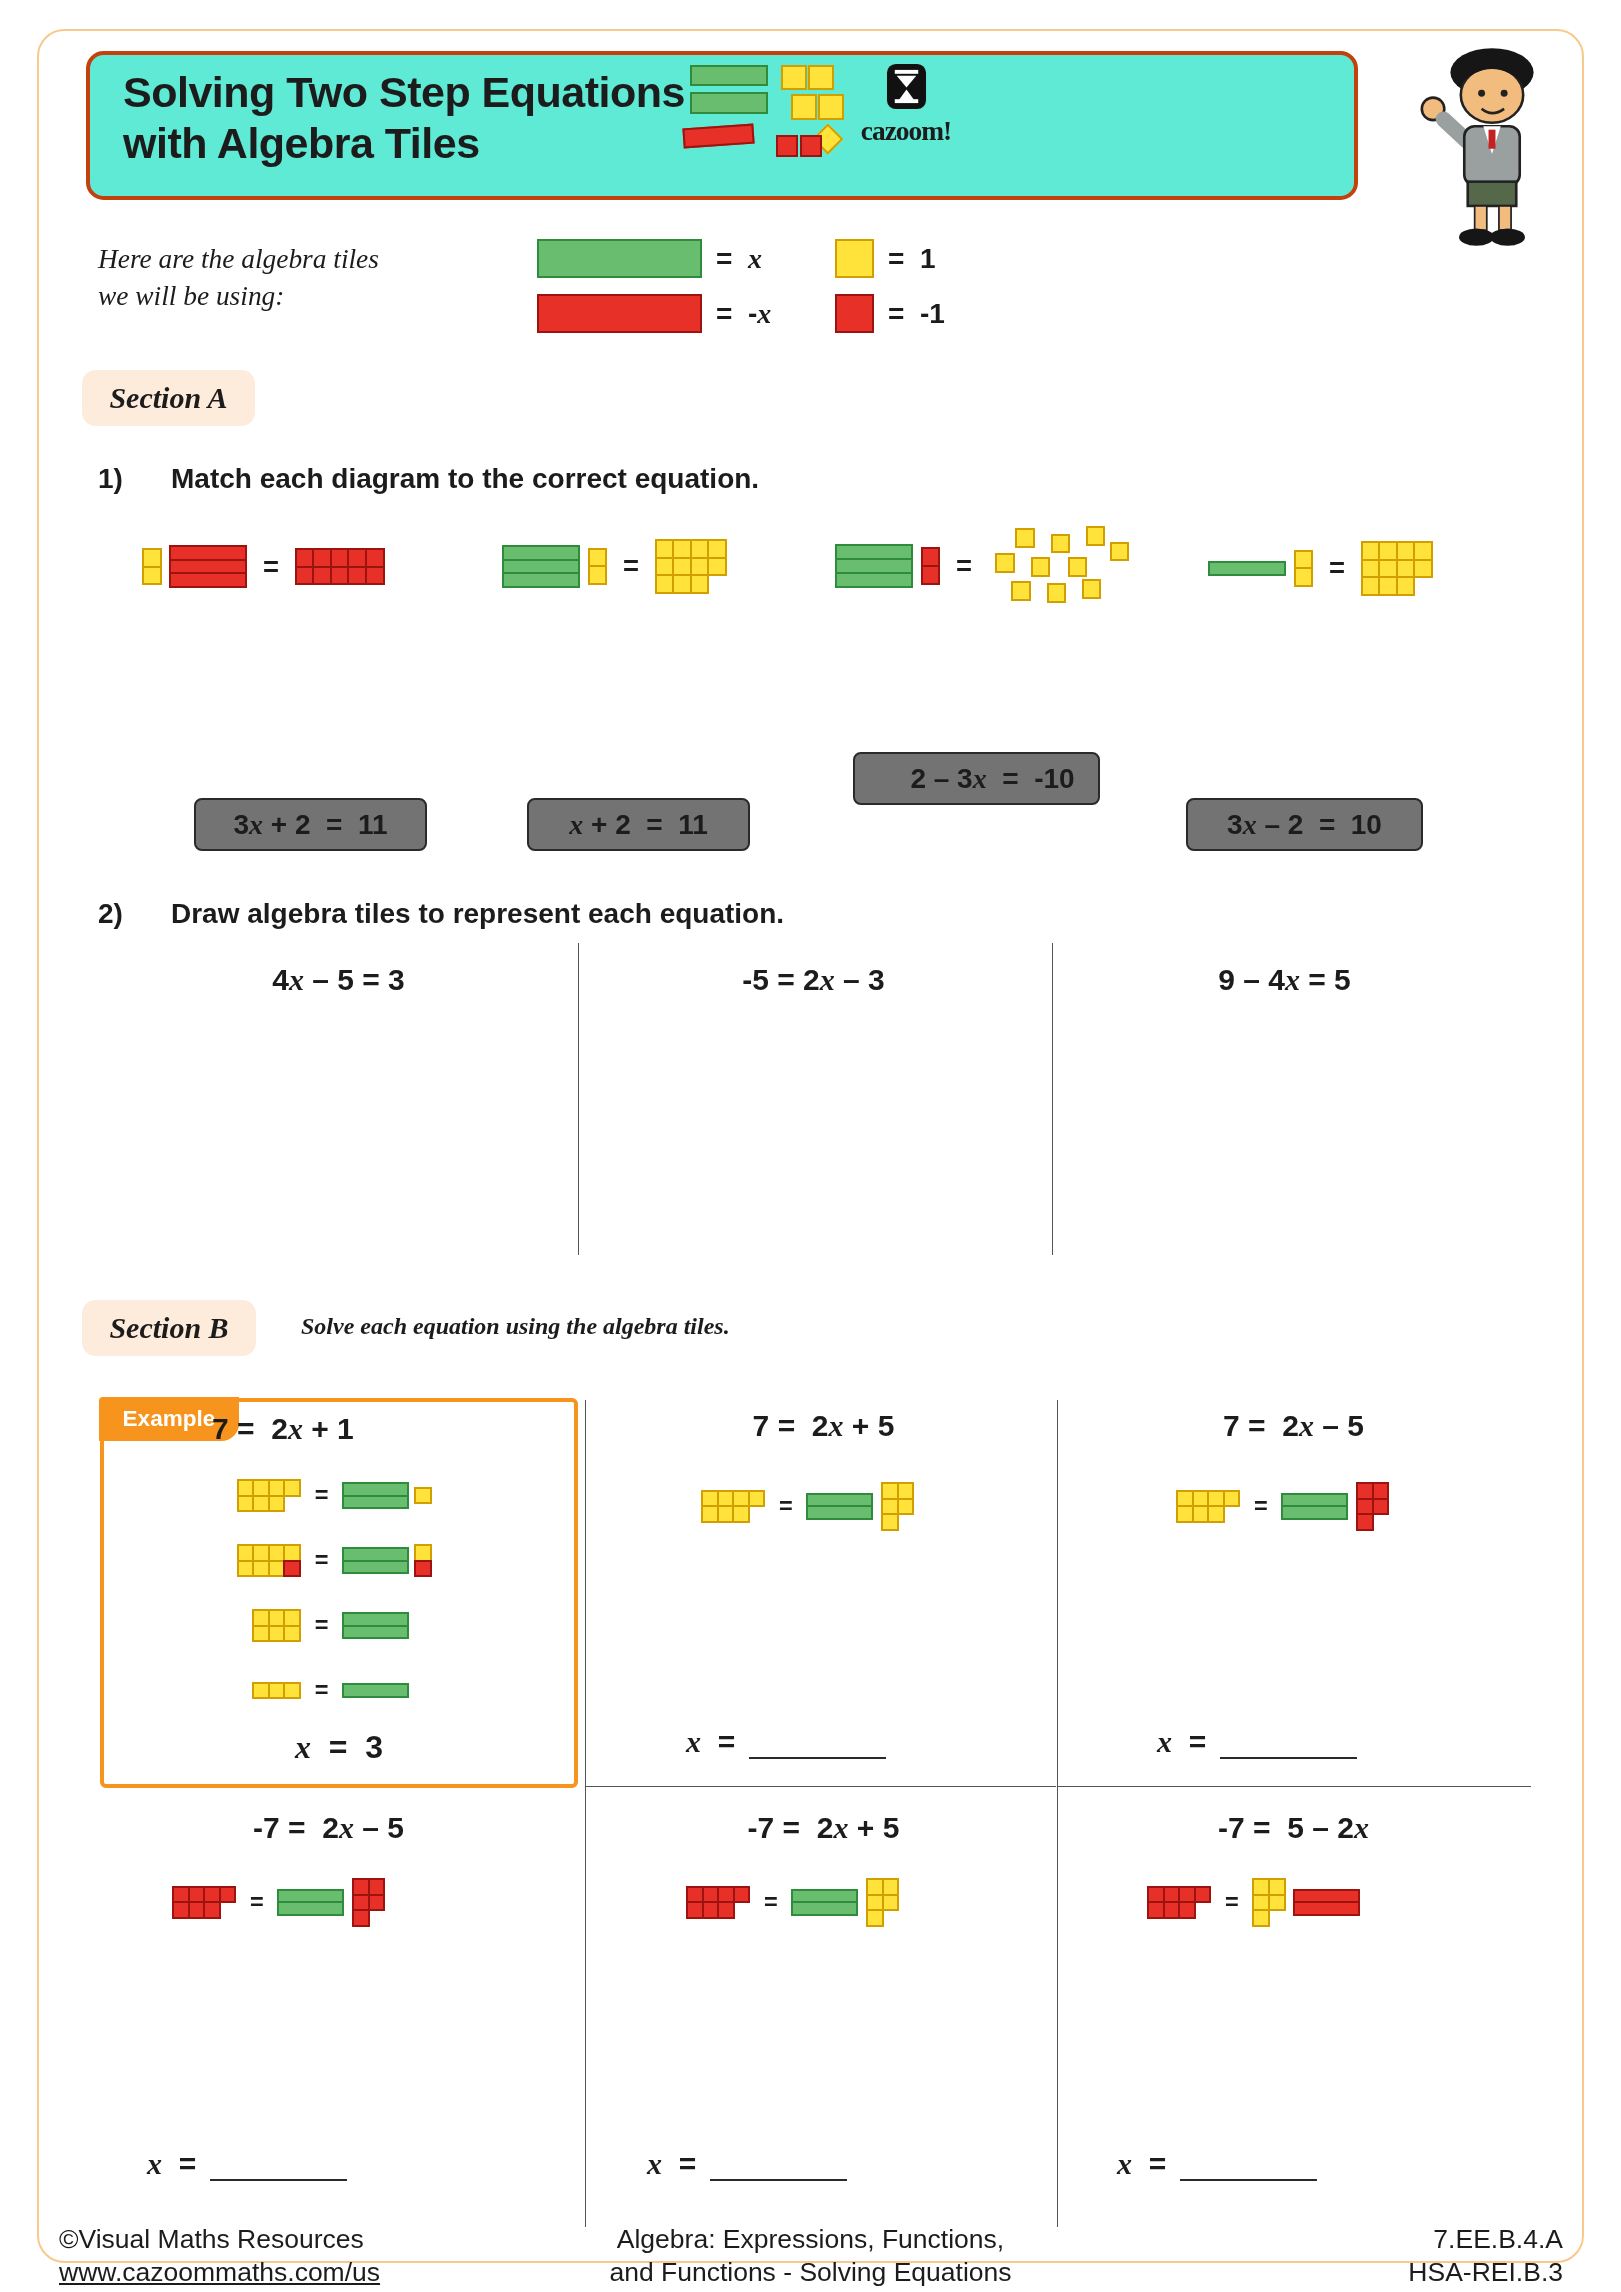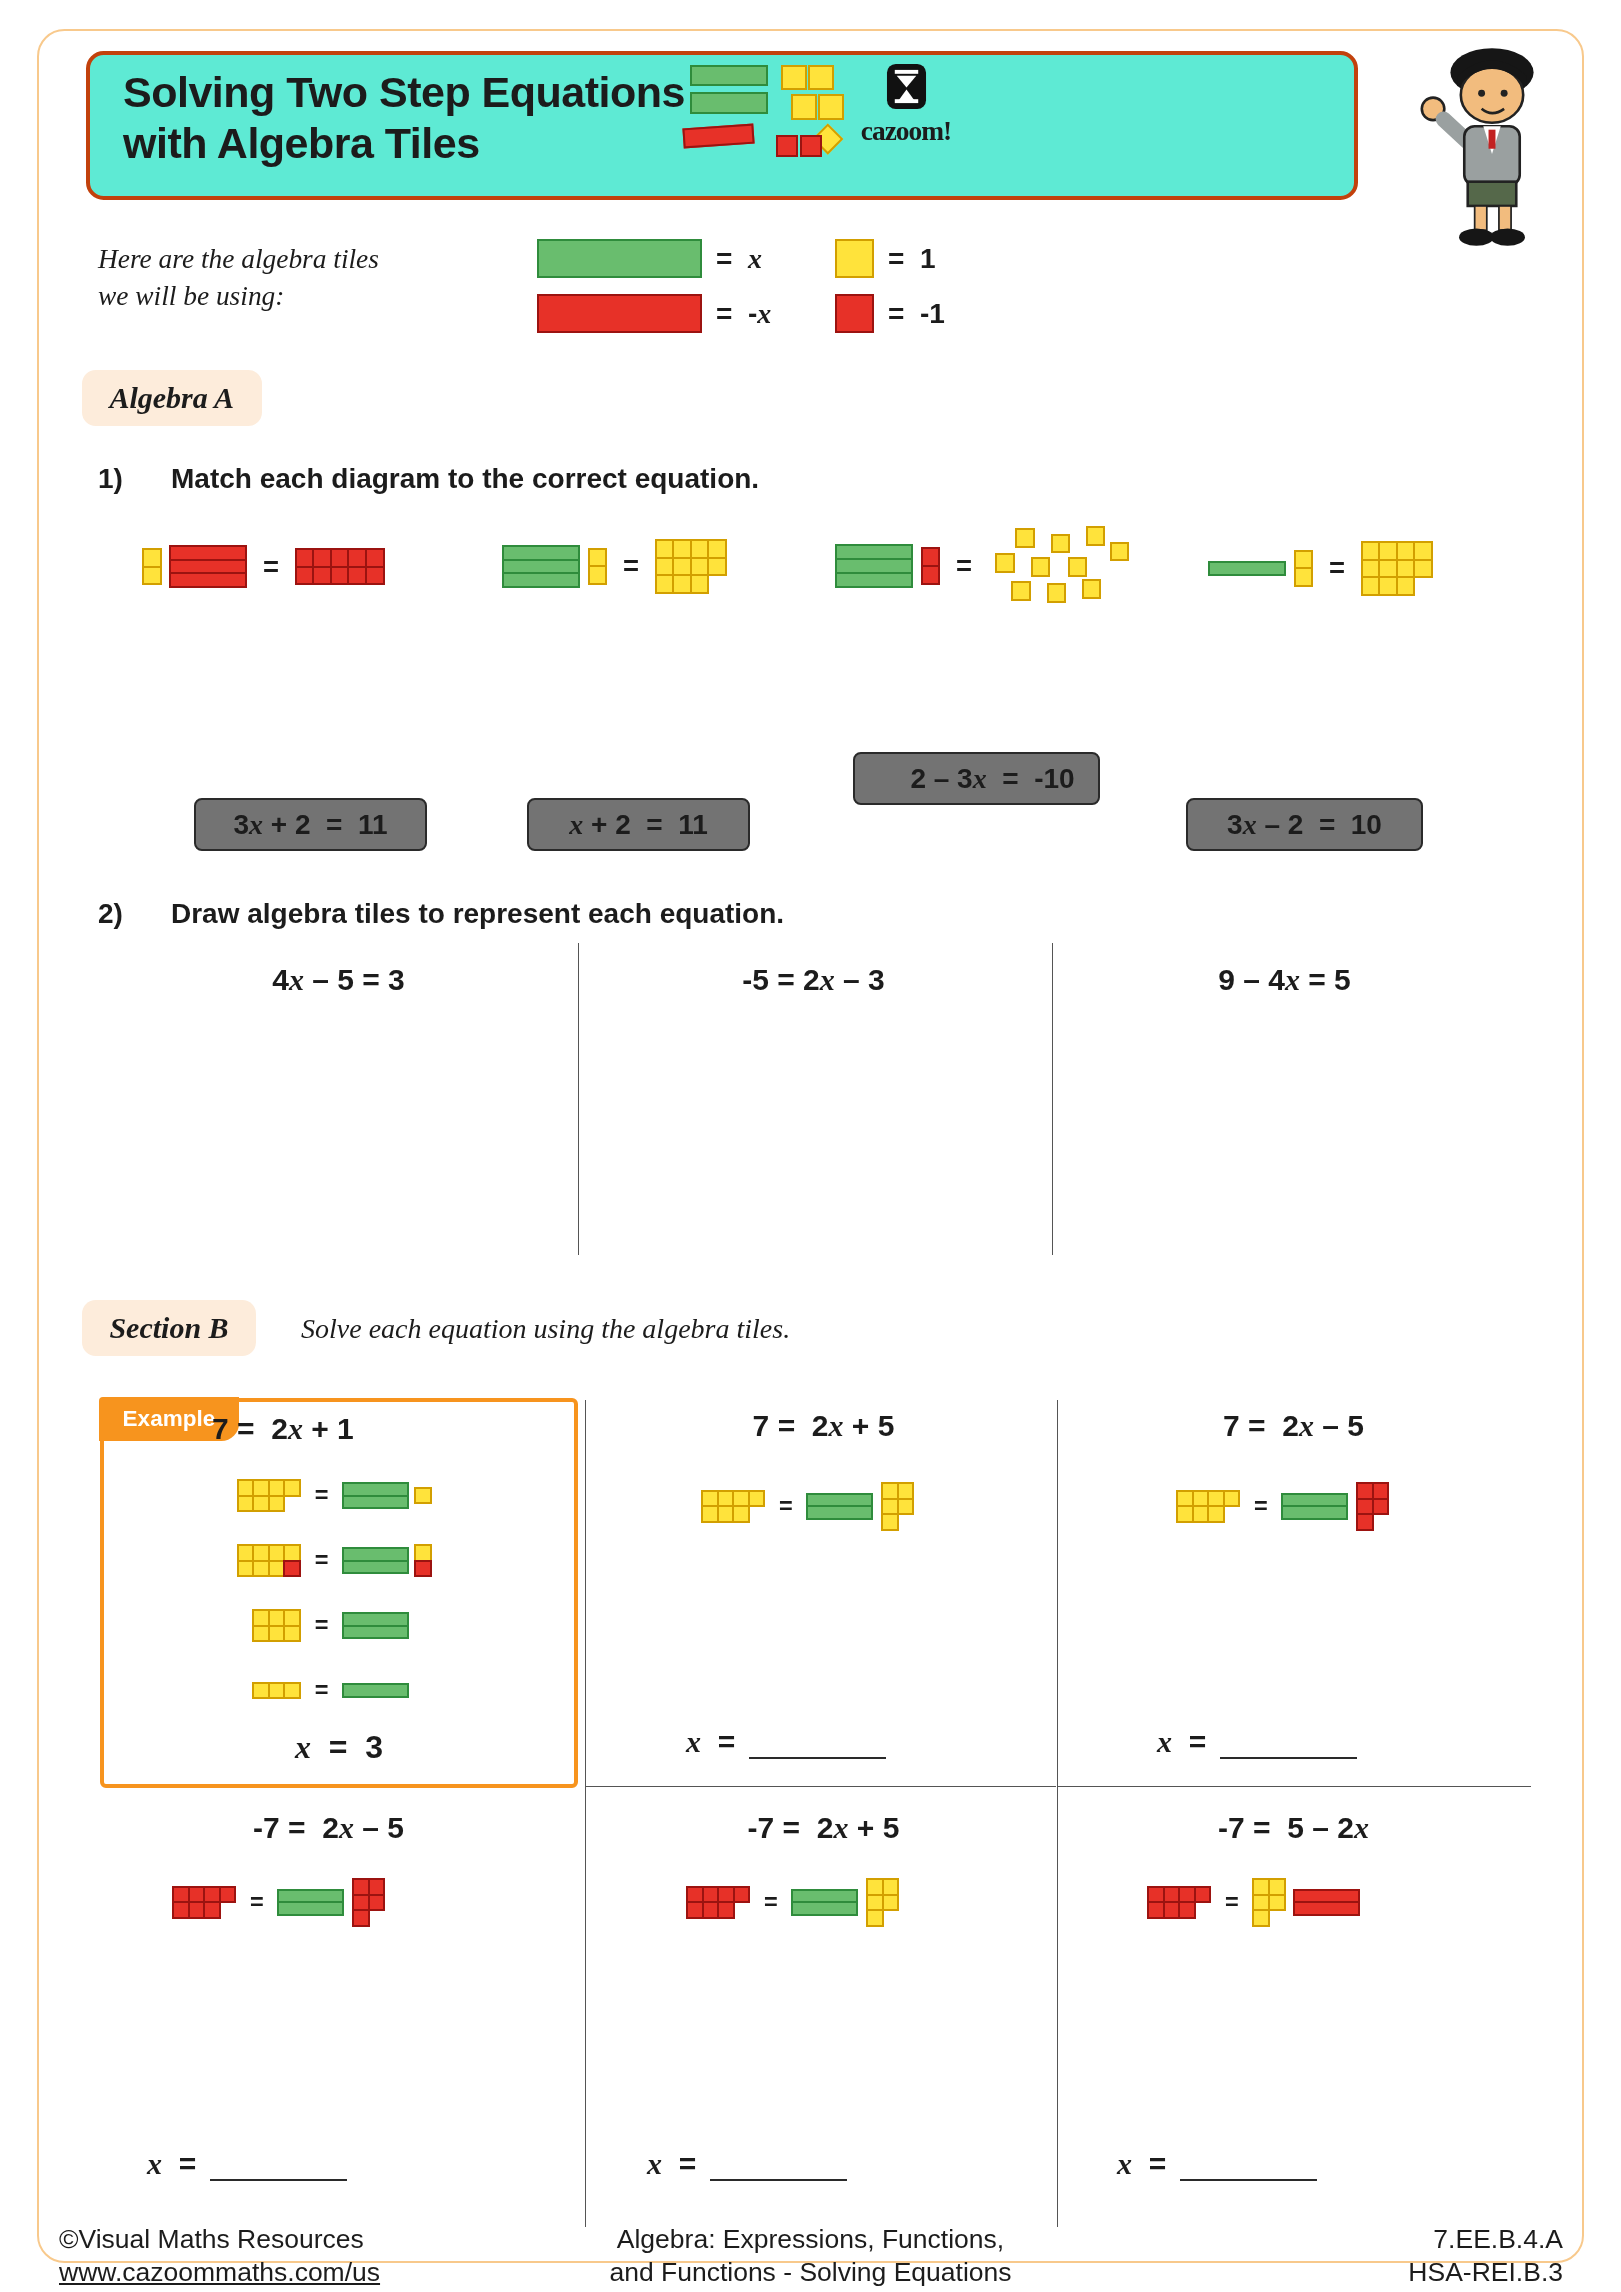--- a/index.html
+++ b/index.html
@@ -132,21 +132,21 @@
 </div>
 <div class="key-bar c-g" style="left:537px;top:239px;"></div>
 <div class="key-label math" style="left:716px;top:243px;">=  <span class="mx">x</span></div>
 <div class="key-sq c-y" style="left:835px;top:239px;"></div>
 <div class="key-label math" style="left:888px;top:243px;">=  1</div>
 <div class="key-bar c-r" style="left:537px;top:294px;"></div>
 <div class="key-label math" style="left:716px;top:298px;">=  -<span class="mx">x</span></div>
 <div class="key-sq c-r" style="left:835px;top:294px;"></div>
 <div class="key-label math" style="left:888px;top:298px;">=  -1</div>
 
-<div class="seclabel" style="left:82px;top:370px;">Algebra A</div>
+<div class="seclabel" style="left:82px;top:370px;">Section A</div>
 
 <div class="qnum" style="left:98px;top:463px;">1)</div>
 <div class="qprompt" style="left:171px;top:463px;">Match each diagram to the correct equation.</div>
 
 <div class="abs diag" style="left:142px;top:545px;">
     <div class="tg-grid">
       <div class="tg-row">
         <div class="tile-sq c-y"></div>
       </div>
       <div class="tg-row">
@@ -290,21 +290,21 @@
 <div class="qprompt" style="left:171px;top:898px;text-align:right;">Draw algebra tiles to represent each equation.</div>
 
 <div class="bigeq math" style="left:211px;top:963px;width:255px;">4<span class="mx">x</span> – 5 = 3</div>
 <div class="bigeq math" style="left:686px;top:963px;width:255px;">-5 = 2<span class="mx">x</span> – 3</div>
 <div class="bigeq math" style="left:1157px;top:963px;width:255px;">9 – 4<span class="mx">x</span> = 5</div>
 
 <div class="vline" style="left:578px;top:943px;height:312px;"></div>
 <div class="vline" style="left:1052px;top:943px;height:312px;"></div>
 
 <div class="seclabel" style="left:82px;top:1300px;">Section B</div>
-<div class="abs" style="left:301px;top:1313px;font-family:'Liberation Serif',serif;font-style:italic;font-size:28px;">Solve each equation using the algebra tiles.</div>
+<div class="abs" style="left:301px;top:1313px;font-family:'Liberation Serif',serif;font-style:italic;font-size:24px;font-weight:bold;">Solve each equation using the algebra tiles.</div>
 
 <div class="vline" style="left:585px;top:1400px;height:827px;"></div>
 <div class="vline" style="left:1057px;top:1400px;height:827px;"></div>
 <div class="hline" style="left:585px;top:1786px;width:471px;"></div>
 <div class="hline" style="left:1057px;top:1786px;width:474px;"></div>
 
 <div class="example-box">
   <div class="example-tab">Example</div>
   <div class="example-eq math">7 =  2<span class="mx">x</span> + 1</div>
   <div class="steps">

